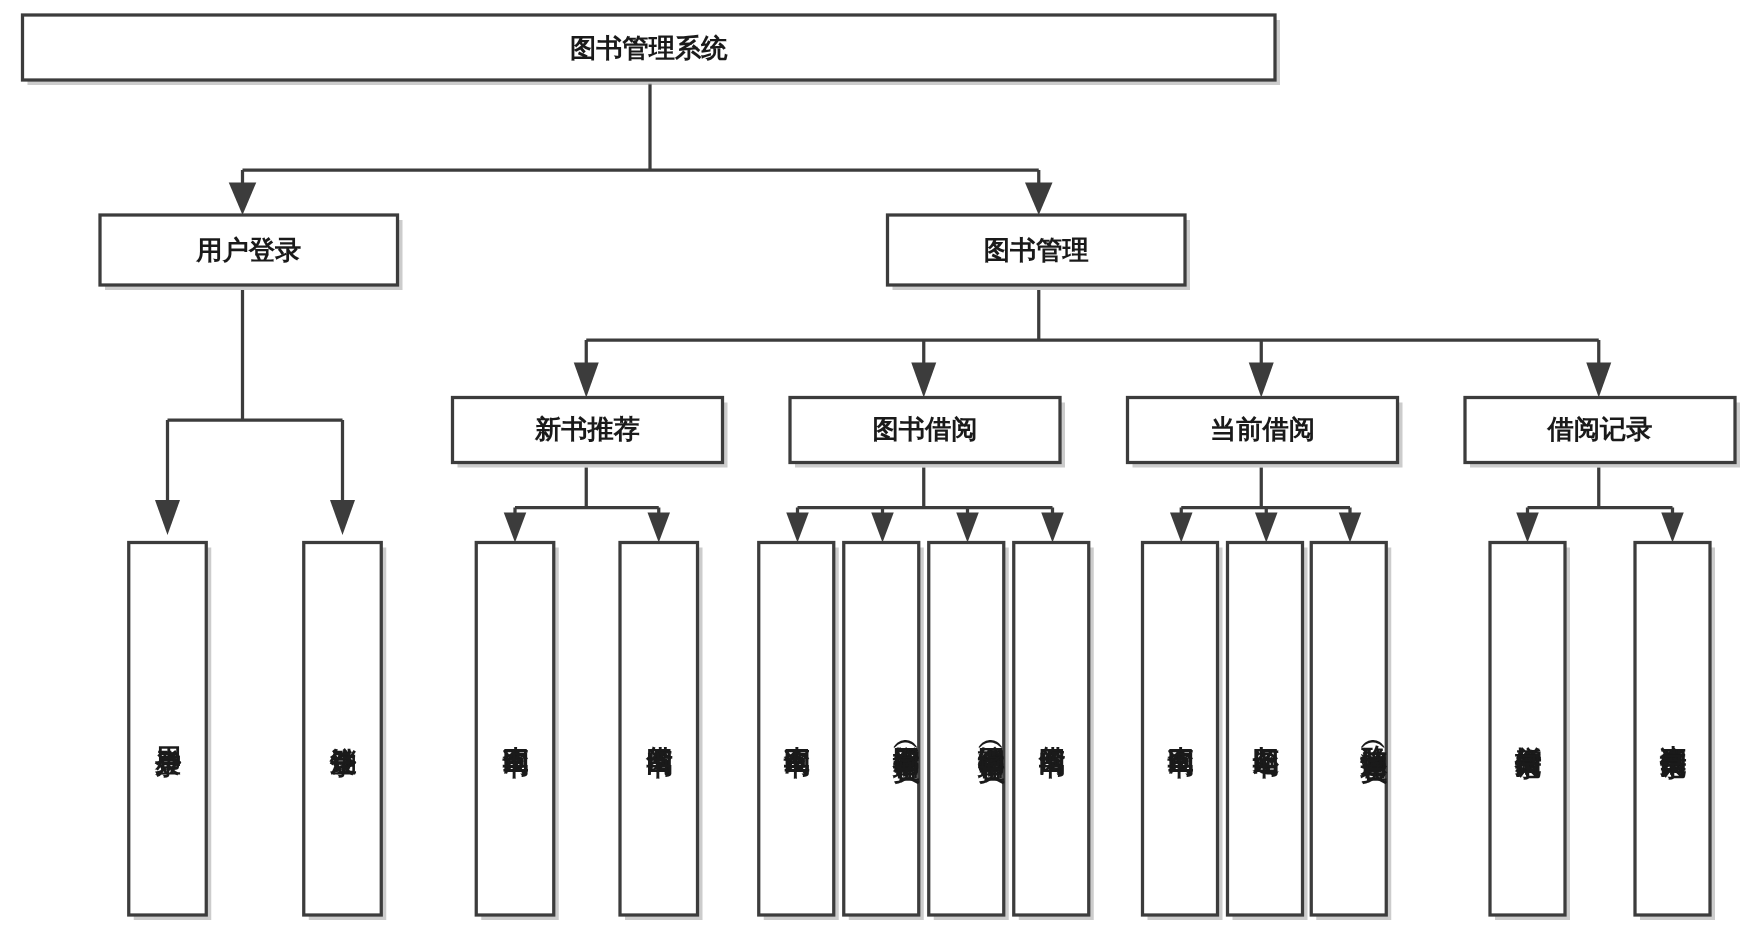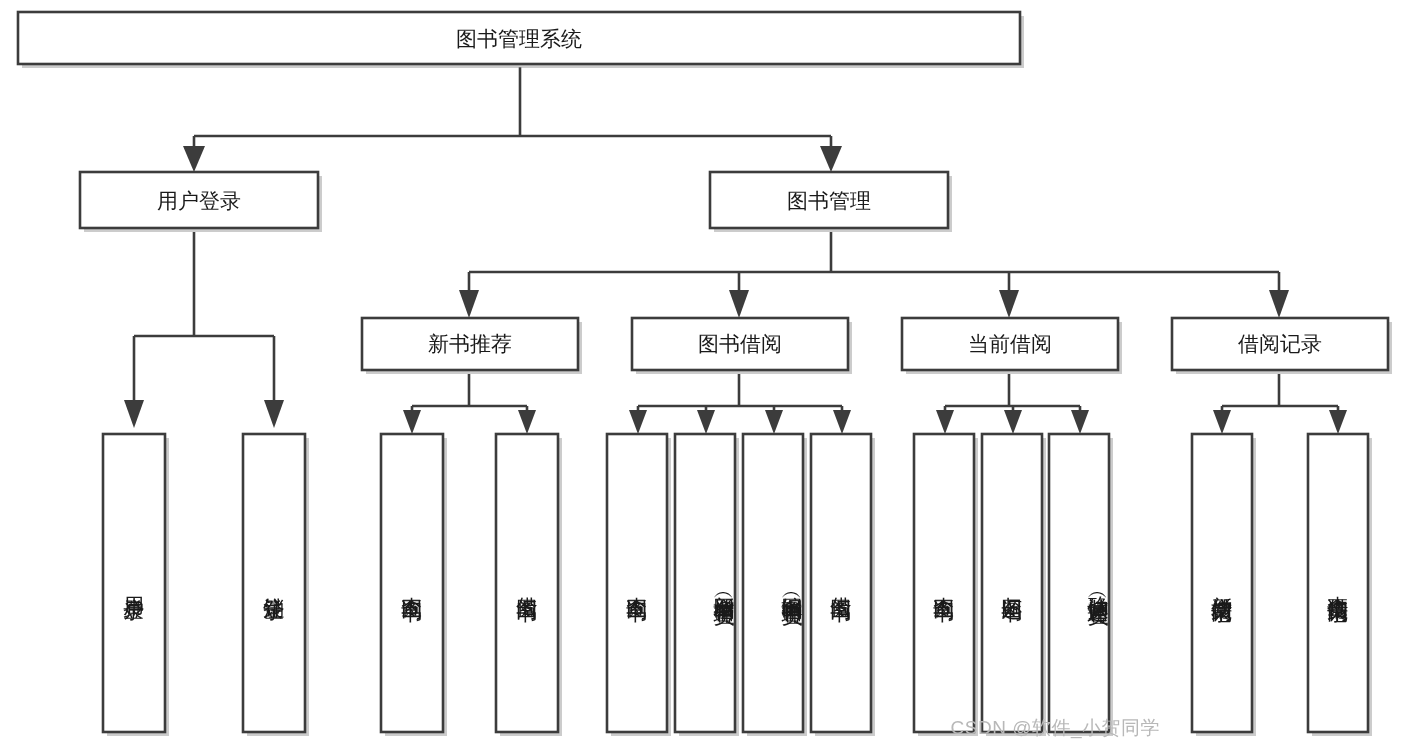--- a/index.html
+++ b/index.html
@@ -11,20 +11,21 @@
     width: 1405px;
     height: 747px;
     font-family: "Liberation Sans", "DejaVu Sans", sans-serif;
     overflow: hidden;
   }
   #diagram-root {
     position: relative;
     width: 1168px;
     height: 747px;
     background: #ffffff;
+    font-weight: bold;
   }
   svg#tree-svg {
     position: absolute;
     left: 0;
     top: 0;
     width: 1405px;
     height: 747px;
   }
   .node-box {
     fill: #ffffff;
@@ -226,15 +227,14 @@
   <div class="leaf-label-wrap" style="left:743px; top:434px; width:60px; height:298px; align-items:flex-start; padding-top:6px; box-sizing:border-box;">编辑图书（管理员）</div>
   <div class="leaf-label-wrap" style="left:811px; top:434px; width:60px; height:298px;">借阅图书</div>
 
   <div class="leaf-label-wrap" style="left:914px; top:434px; width:60px; height:298px;">查询图书</div>
   <div class="leaf-label-wrap" style="left:982px; top:434px; width:60px; height:298px;">归还图书</div>
   <div class="leaf-label-wrap" style="left:1049px; top:434px; width:60px; height:298px; align-items:flex-start; padding-top:6px; box-sizing:border-box;">确认归还（管理员）</div>
 
   <div class="leaf-label-wrap" style="left:1192px; top:434px; width:60px; height:298px;">新增借阅记录</div>
   <div class="leaf-label-wrap" style="left:1308px; top:434px; width:60px; height:298px;">查询借阅记录</div>
 
-  <div class="watermark">CSDN @软件_小贺同学</div>
 
 </div>
 
 </body></html>

